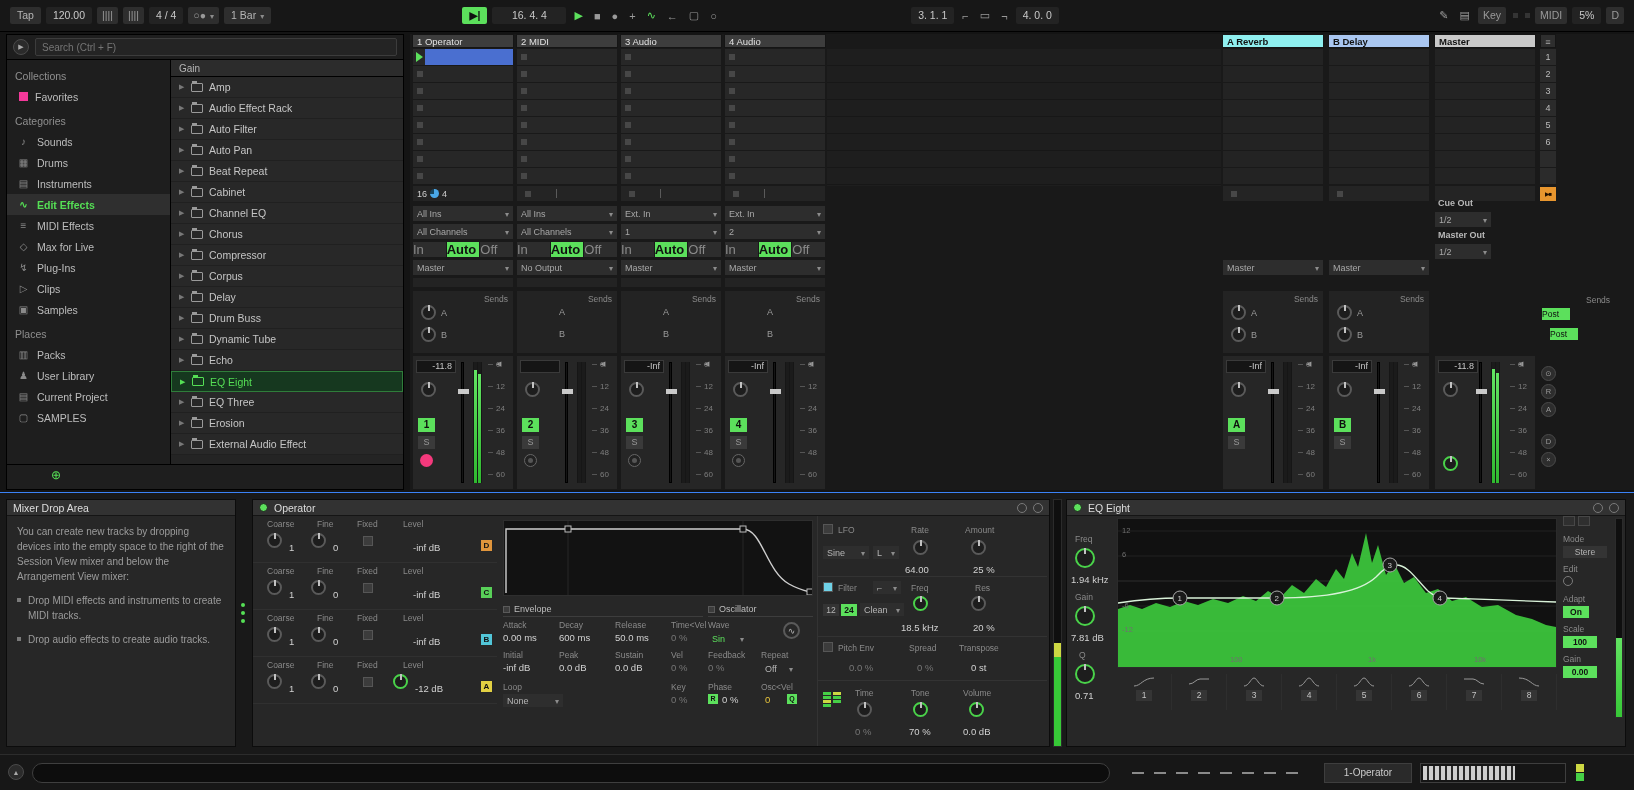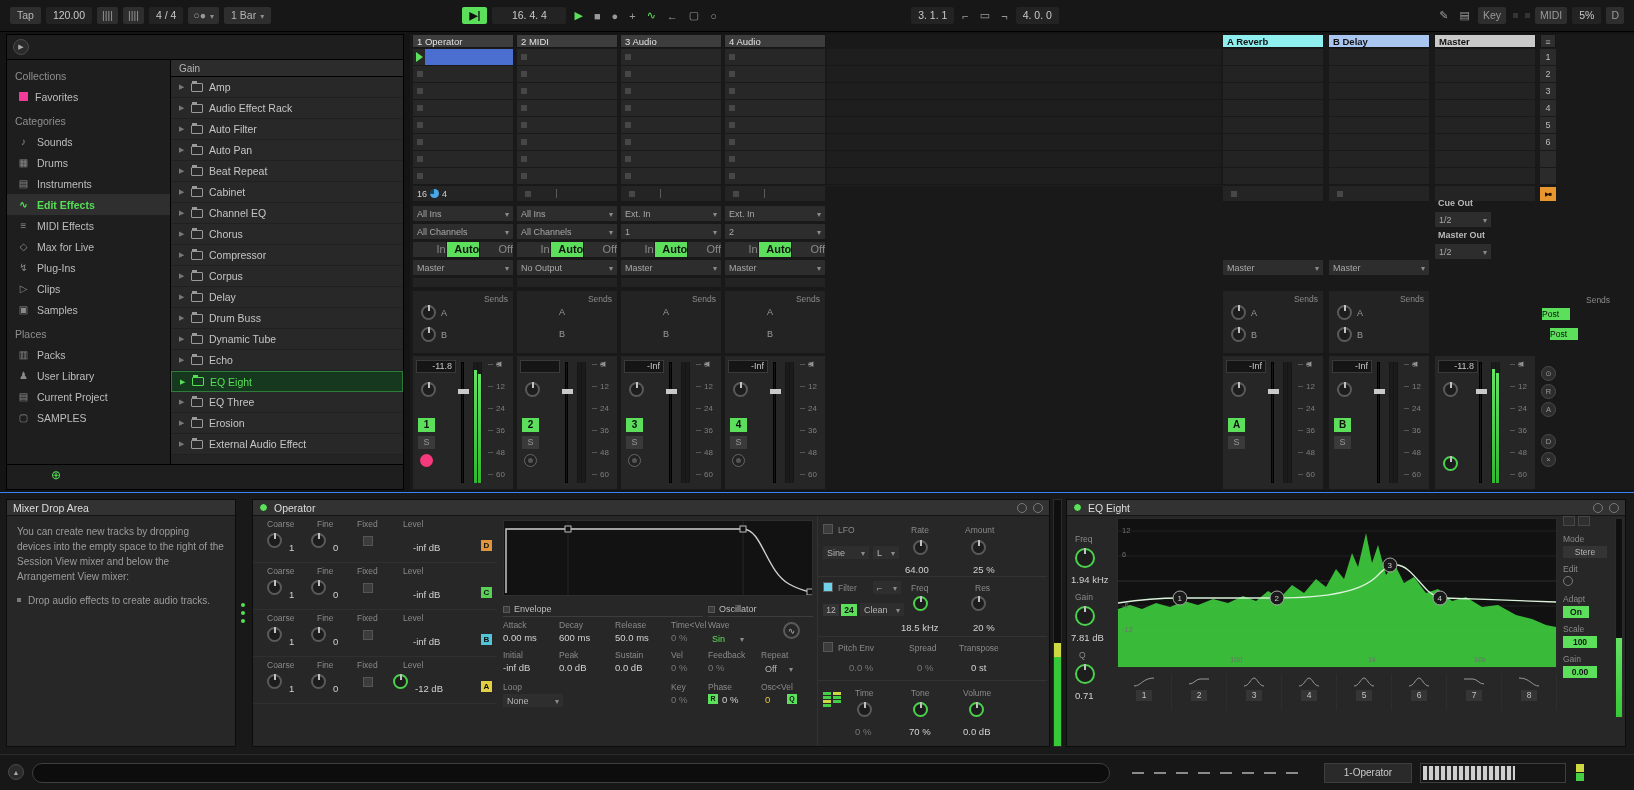--- a/index.html
+++ b/index.html
@@ -51,21 +51,21 @@
 .slot{position:absolute;left:1px;right:1px;height:16px;background:#272727;display:flex;align-items:center}
 .slot.empty{background:#232323}
 .stopsq{width:6px;height:6px;background:#474747;margin-left:4px}
 .cliptri{width:0;height:0;border-left:7px solid #5ce05c;border-top:5px solid transparent;border-bottom:5px solid transparent;margin-left:3px}
 .clipbody{flex:1;height:100%;background:#4a6fd0;margin-left:2px}
 .statusrow{position:absolute;top:152px;left:1px;right:1px;height:15px;background:#242424;display:flex;align-items:center;gap:3px;padding-left:4px;font-size:9px;color:#cfcfcf}
 .pie{width:9px;height:9px;border-radius:50%;background:conic-gradient(#4aa8e8 0 270deg,#17455f 270deg 360deg)}
 .vline{width:1px;height:9px;background:#5a5a5a;margin-left:22px}
 .dd{position:absolute;left:1px;right:1px;height:15px;background:#2d2d2d;color:#a8a8a8;font-size:9px;display:flex;align-items:center;justify-content:space-between;padding:0 4px}
 .monitor{position:absolute;left:1px;right:1px;height:15px;display:flex;gap:1px}
-.mon{flex:1;background:#2d2d2d;color:#8a8a8a;font-size:11px;text-align:right;line-height:15px}
+.mon{flex:1;background:#2d2d2d;color:#8a8a8a;font-size:13px;text-align:left;line-height:15px}
 .mon.on{background:#5ce05c;color:#111;font-weight:bold}
 .tdelay{position:absolute;top:244px;left:1px;right:1px;height:9px;background:#232323}
 .sends{position:absolute;top:257px;left:1px;right:1px;height:62px;background:#232323}
 .sends .lbl{position:absolute;top:3px;right:5px;font-size:8.5px;color:#8a8a8a}
 .sendrow{position:absolute;left:8px;display:flex;align-items:center;gap:5px}
 .sendrow.txtonly{left:42px}
 .sletter{font-size:9px;color:#9a9a9a}
 .knob{width:15px;height:15px;border-radius:50%;border:2px solid #5a5a5a;background:#1d1d1d;position:relative;flex:none}
 .knob::after{content:"";position:absolute;left:50%;top:-2px;width:2px;height:6px;background:#c2c2c2;transform:translateX(-50%)}
 .knob.green{border-color:#4ad24a}
@@ -225,20 +225,21 @@
     </div>
 </div>
 
 <div id="workspace">
 
   <div id="browser">
     <div class="searchrow">
       <div class="circbtn">
           <span>▶</span>
         </div>
+      <input class="searchbox" placeholder="Search (Ctrl + F)" style="">
     </div>
     <div class="browser-body">
       <div class="sidebar">
         <div class="shead">Collections</div>
         <div class="sitem">
             <span class="favsq" style="background: rgb(243, 57, 154);"></span>
             <span>Favorites</span>
           </div>
         <div class="shead">Categories</div>
         <div class="sitem">
@@ -951,20 +952,24 @@
 </div>
 
 <div id="devices">
 
   <div class="panel" style="left:6px;top:6px;width:230px;height:248px">
     <div class="devhead">
         <span>Mixer Drop Area</span>
       </div>
     <div class="dropbody">
       <p>You can create new tracks by dropping devices into the empty space to the right of the Session View mixer and below the Arrangement View mixer:</p>
+      <div class="bullet">
+          <span class="bq"></span>
+          <span>Drop MIDI effects and instruments to create MIDI tracks.</span>
+        </div>
       <div class="bullet">
           <span class="bq"></span>
           <span>Drop audio effects to create audio tracks.</span>
         </div>
     </div>
   </div>
 
   <div class="chaindots">
       <i></i>
       <i></i>

